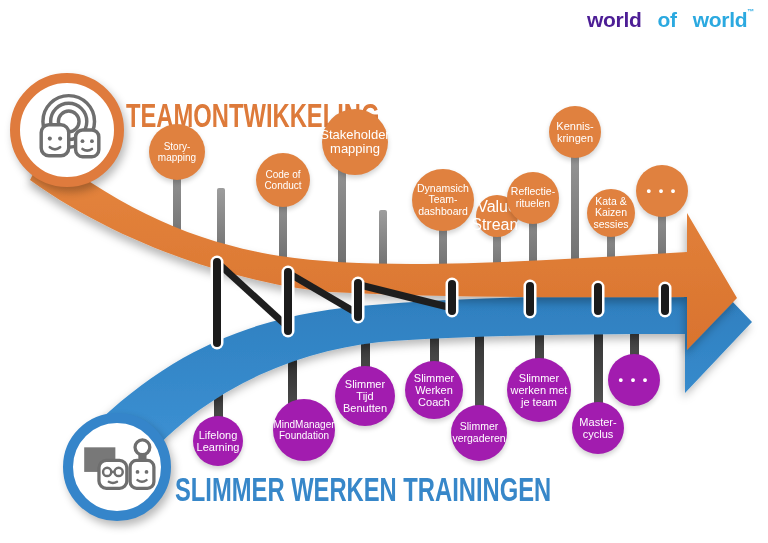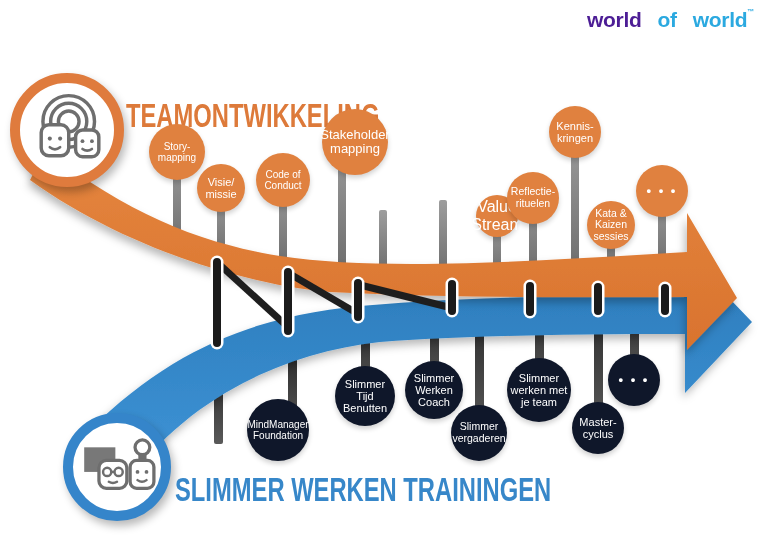--- a/index.html
+++ b/index.html
@@ -7,21 +7,21 @@
     position:relative;width:768px;height:543px;overflow:hidden;background:#ffffff;
     font-family:"Liberation Sans",sans-serif;
   }
   .bands{position:absolute;left:0;top:0;width:768px;height:543px;}
   .bubble{
     position:absolute;border-radius:50%;display:flex;align-items:center;justify-content:center;
     text-align:center;color:#fff;white-space:pre-line;line-height:1.1;
     box-shadow:0 3px 5px rgba(0,0,0,0.18);
   }
   .bubble.orange{background:#E0813F;}
-  .bubble.blue{background:#0f172a;}
+  .bubble.blue{background:#a21caf;}
   .bubble.dots{font-weight:bold;letter-spacing:2px;font-size:13px;}
   .badge{
     position:absolute;border-radius:50%;background:#fff;box-sizing:border-box;
     display:flex;align-items:center;justify-content:center;
     box-shadow:3px 5px 8px rgba(0,0,0,0.28);
   }
   .badge.orange{border:10px solid #DF7B3D;}
   .badge.blue{border:10px solid #3585CA;}
   .track-title{
     position:absolute;font-weight:bold;font-size:33px;letter-spacing:0px;
@@ -165,38 +165,41 @@
         <path d="M 75,66 Q 80.5,70 86,66" fill="none" stroke="#6e6e6e" stroke-width="3" stroke-linecap="round"></path>
       </g>
     </svg>
   </div>
 
   <div class="track-title orange" style="left:126px;top:97px;">TEAMONTWIKKELING</div>
   <div class="track-title blue" style="left:175px;top:471px;">SLIMMER WERKEN TRAININGEN</div>
 
   <div class="bubble orange" style="left:149px;top:124px;width:56px;height:56px;font-size:10px;">Story-
 mapping</div>
-  <div class="bubble orange" style="left:197px;top:164px;width:48px;height:48px;font-size:11px;">Visie/
-missie</div>
   <div class="bubble orange" style="left:256px;top:153px;width:54px;height:54px;font-size:10px;">Code of
 Conduct</div>
   <div class="bubble orange" style="left:322px;top:109px;width:66px;height:66px;font-size:13px;">Stakeholder
 mapping</div>
+  <div class="bubble orange" style="left:412px;top:169px;width:62px;height:62px;font-size:10.5px;">Dynamsich
+Team-
+dashboard</div>
   <div class="bubble orange" style="left:476px;top:195px;width:42px;height:42px;font-size:16px;">Value
 Stream</div>
   <div class="bubble orange" style="left:507px;top:172px;width:52px;height:52px;font-size:10.5px;">Reflectie-
 rituelen</div>
   <div class="bubble orange" style="left:549px;top:106px;width:52px;height:52px;font-size:11px;">Kennis-
 kringen</div>
-  <div class="bubble orange" style="left:587px;top:189px;width:48px;height:48px;font-size:10.5px;margin-top:12px;">Kata &amp;
+  <div class="bubble orange" style="left:587px;top:189px;width:48px;height:48px;font-size:10.5px;">Kata &amp;
 Kaizen
 sessies</div>
   <div class="bubble orange dots" style="left:636px;top:165px;width:52px;height:52px;">• • •</div>
 
-  <div class="bubble blue" style="left:247px;top:399px;width:62px;height:62px;font-size:10px;">MindManager
+  <div class="bubble blue" style="left:193px;top:416px;width:50px;height:50px;font-size:11px;">Lifelong
+Learning</div>
+  <div class="bubble blue" style="left:273px;top:399px;width:62px;height:62px;font-size:10px;">MindManager
 Foundation</div>
   <div class="bubble blue" style="left:335px;top:366px;width:60px;height:60px;font-size:11px;">Slimmer
 Tijd
 Benutten</div>
   <div class="bubble blue" style="left:405px;top:361px;width:58px;height:58px;font-size:11px;">Slimmer
 Werken
 Coach</div>
   <div class="bubble blue" style="left:451px;top:405px;width:56px;height:56px;font-size:10.5px;">Slimmer
 vergaderen</div>
   <div class="bubble blue" style="left:507px;top:358px;width:64px;height:64px;font-size:11px;">Slimmer

